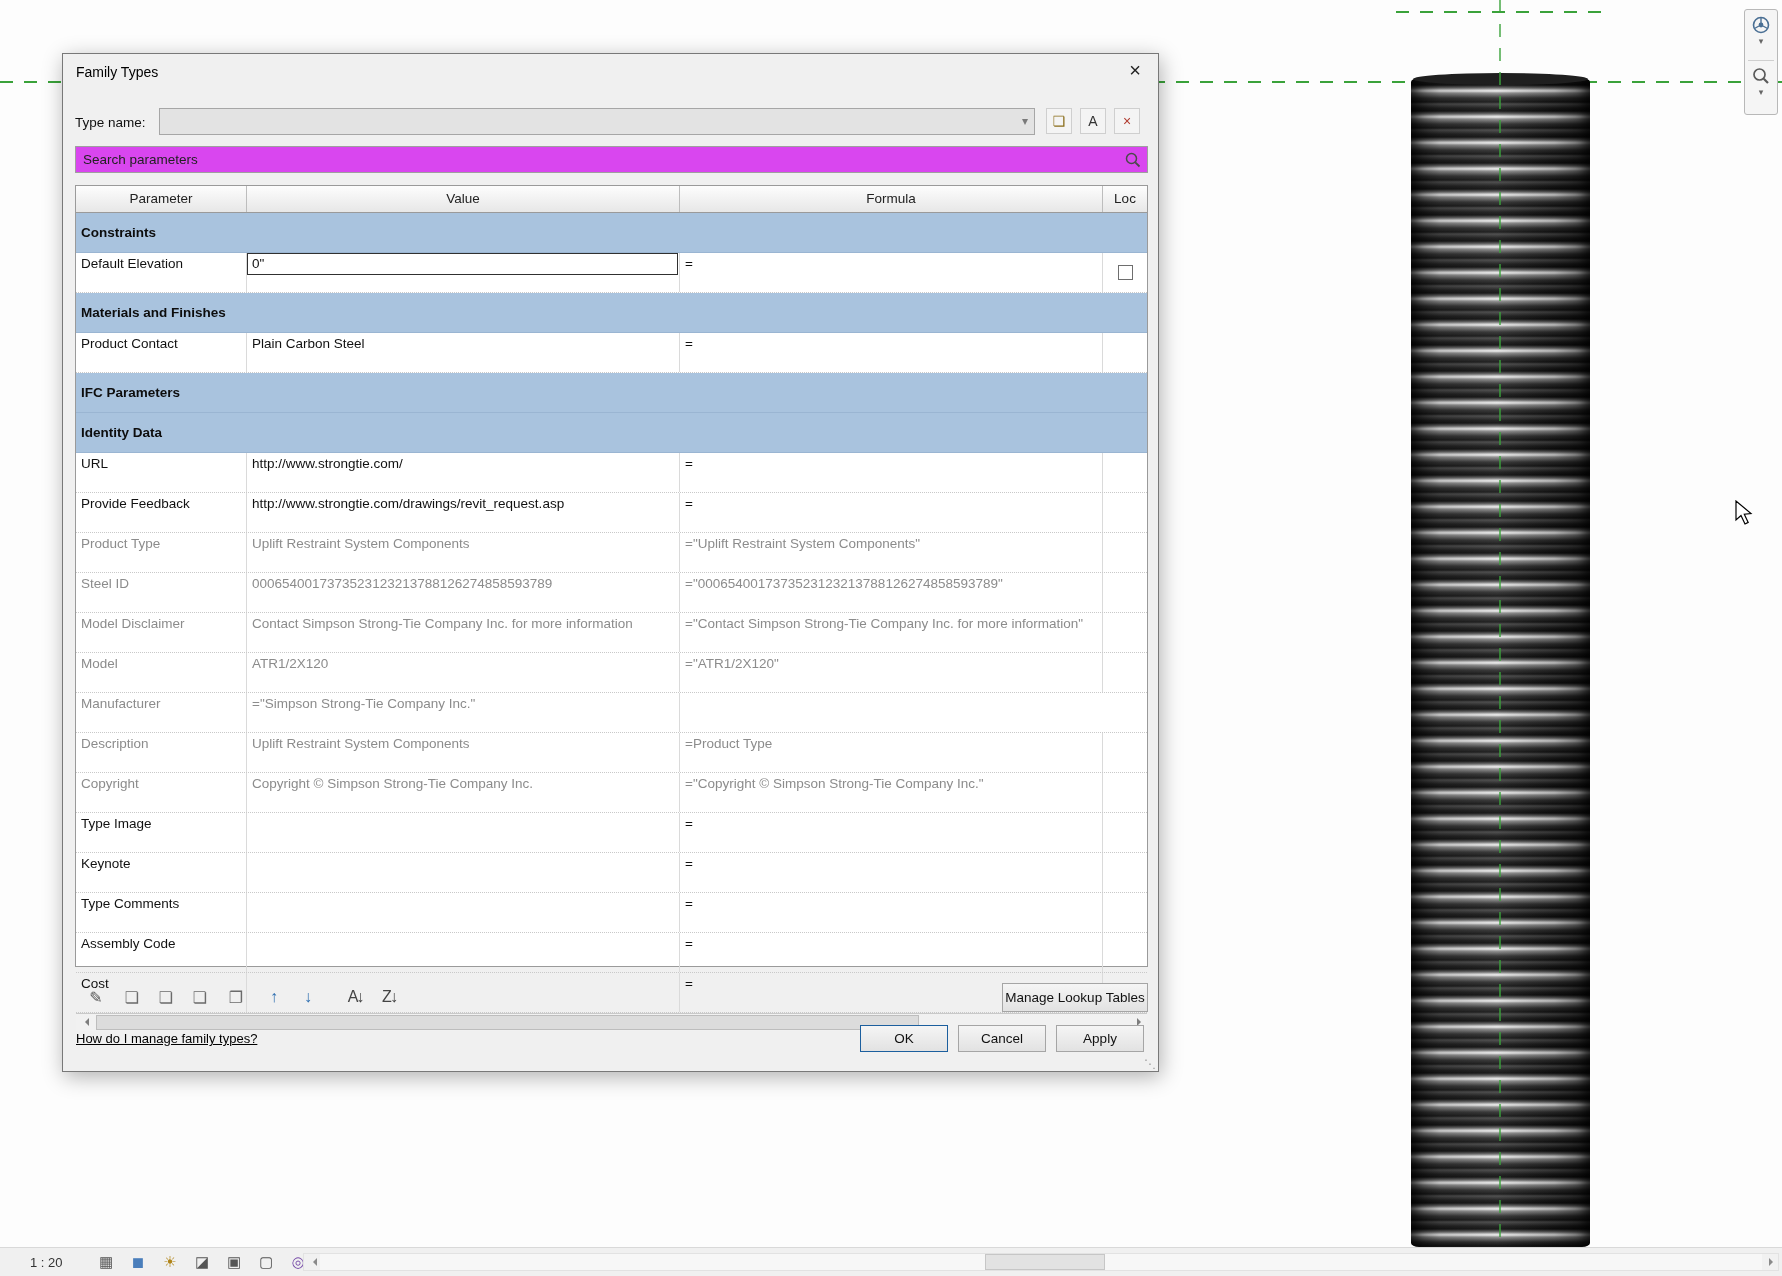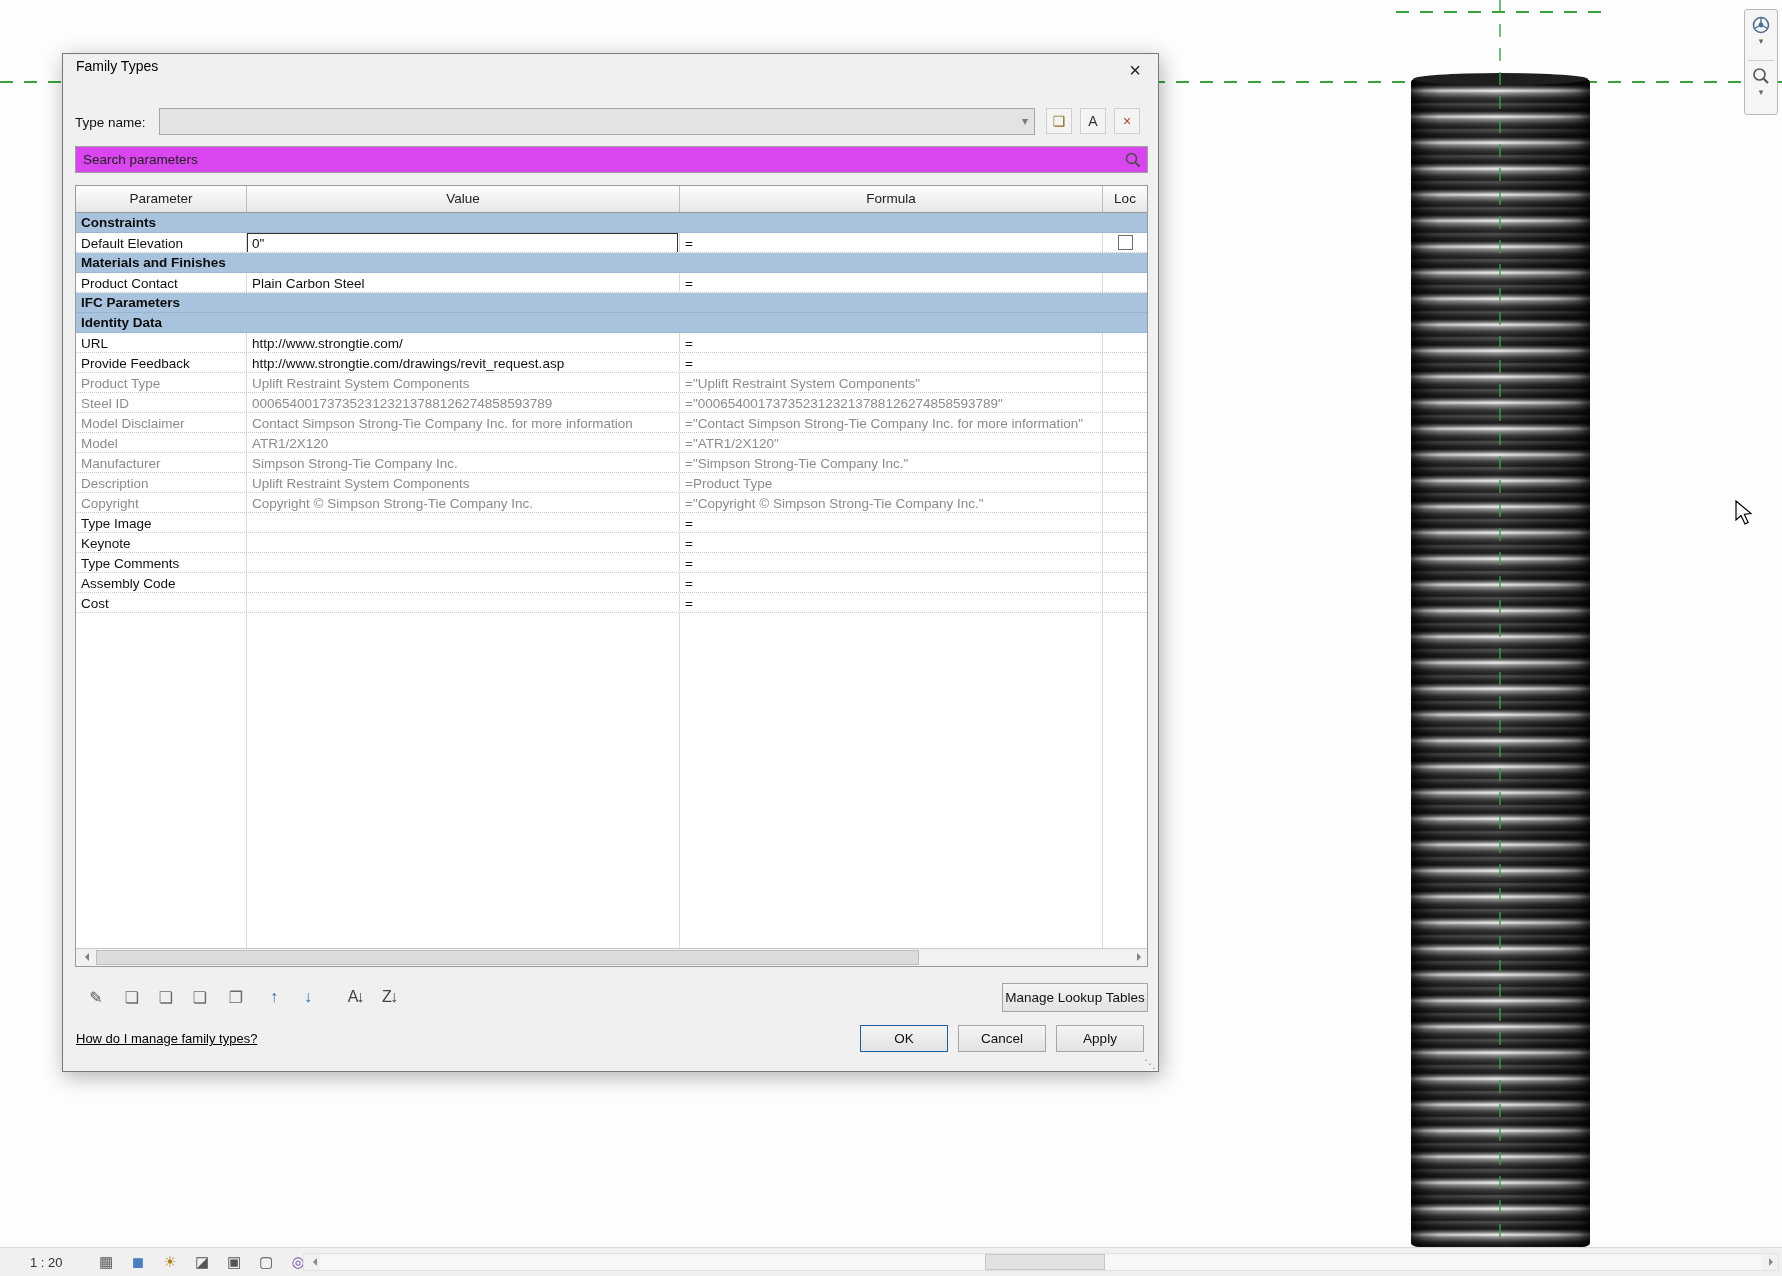--- a/index.html
+++ b/index.html
@@ -48,21 +48,21 @@
   .ch-arrow.left{ left:1px; } .ch-arrow.right{ right:1px; }
   .ch-arrow.left::before{ content:""; position:absolute; left:5px; top:4px;
     border:4px solid transparent; border-right-color:#8a8a8a; }
   .ch-arrow.right::before{ content:""; position:absolute; left:7px; top:4px;
     border:4px solid transparent; border-left-color:#8a8a8a; }
   .ch-thumb { position:absolute; left:682px; top:1px; width:120px; height:16px;
     background:#e2e2e2; border:1px solid #c6c6c6; }
   
   .dialog { position:absolute; left:62px; top:53px; width:1097px; height:1019px; z-index:10;
     background:#f0f0f0; border:1px solid #787878; box-shadow: 2px 5px 20px rgba(0,0,0,.3); }
-  .dlg-title { position:absolute; left:13px; top:4px; font-size:14px; color:#000; }
+  .dlg-title { position:absolute; left:13px; top:10px; font-size:14px; color:#000; }
   .dlg-close { position:absolute; right:10px; top:4px; width:26px; height:26px;
     font-size:20px; color:#222; text-align:center; line-height:25px; }
   .typename-label { position:absolute; left:12px; top:61px; font-size:13.5px; }
   .combo { position:absolute; left:96px; top:54px; width:876px; height:27px;
     background:#e3e3e3; border:1px solid #a6a6a6; }
   .combo-arrow { position:absolute; right:6px; top:5px; font-size:12px; color:#7a7a7a; }
   .type-buttons { position:absolute; left:983px; top:54px; display:flex; gap:8px; }
   .tb { width:26px; height:26px; background:#f4f4f4; border:1px solid #cfcfcf;
     display:flex; align-items:center; justify-content:center; font-size:14px; }
   .searchbox { position:absolute; left:12px; top:92px; width:1073px; height:27px;
@@ -70,21 +70,21 @@
   .search-text { position:absolute; left:7px; top:5px; font-size:13.5px; color:#222; }
   .search-icon { position:absolute; right:5px; top:4px; }
   
   .ft-table { position:absolute; left:12px; top:131px; width:1073px; height:782px;
     background:#fff; border:1px solid #9a9a9a; display:flex; flex-direction:column; }
   .ft-head { display:grid; grid-template-columns:171px 433px 423px 1fr; height:27px; flex:none;
     background:linear-gradient(#fdfdfd,#e7e7e7); border-bottom:1px solid #9a9a9a; }
   .hc { font-size:13.5px; color:#222; text-align:center; line-height:26px;
     border-right:1px solid #bdbdbd; overflow:hidden; white-space:nowrap; }
   .hc:last-child { border-right:none; }
-  .ft-row { height:20px; flex:none; }
+  .ft-row { height:40px; flex:none; }
   .ft-group { background:#a9c3de; border-bottom:1px solid #9ab5d2; display:flex;
     align-items:center; padding-left:5px; font-weight:bold; font-size:13.5px; color:#0d0d0d; }
   .ft-param { display:grid; grid-template-columns:171px 433px 423px 1fr;
     border-bottom:1px dotted #c9c9c9; }
   .ft-c { font-size:13.5px; line-height:22px; padding-left:5px; border-right:1px solid #dadada;
     overflow:hidden; white-space:nowrap; color:#111; }
   .ft-param.readonly .ft-c { color:#8c8c8c; }
   .ft-value.editing { padding:0; }
   .cell-editor { border:1px solid #303030; height:22px; line-height:20px; margin-right:1px;
     padding-left:4px; background:#fff; }
@@ -241,21 +241,20 @@
           <div class="ft-c ft-lock"></div>
         </div>
         <div class="ft-row ft-param readonly">
           <div class="ft-c ft-name">Model</div>
           <div class="ft-c ft-value">ATR1/2X120</div>
           <div class="ft-c ft-formula">="ATR1/2X120"</div>
           <div class="ft-c ft-lock"></div>
         </div>
         <div class="ft-row ft-param readonly">
           <div class="ft-c ft-name">Manufacturer</div>
-          <div class="ft-c ft-value">Simpson Strong-Tie Company Inc.</div>
           <div class="ft-c ft-formula">="Simpson Strong-Tie Company Inc."</div>
           <div class="ft-c ft-lock"></div>
         </div>
         <div class="ft-row ft-param readonly">
           <div class="ft-c ft-name">Description</div>
           <div class="ft-c ft-value">Uplift Restraint System Components</div>
           <div class="ft-c ft-formula">=Product Type</div>
           <div class="ft-c ft-lock"></div>
         </div>
         <div class="ft-row ft-param readonly">

